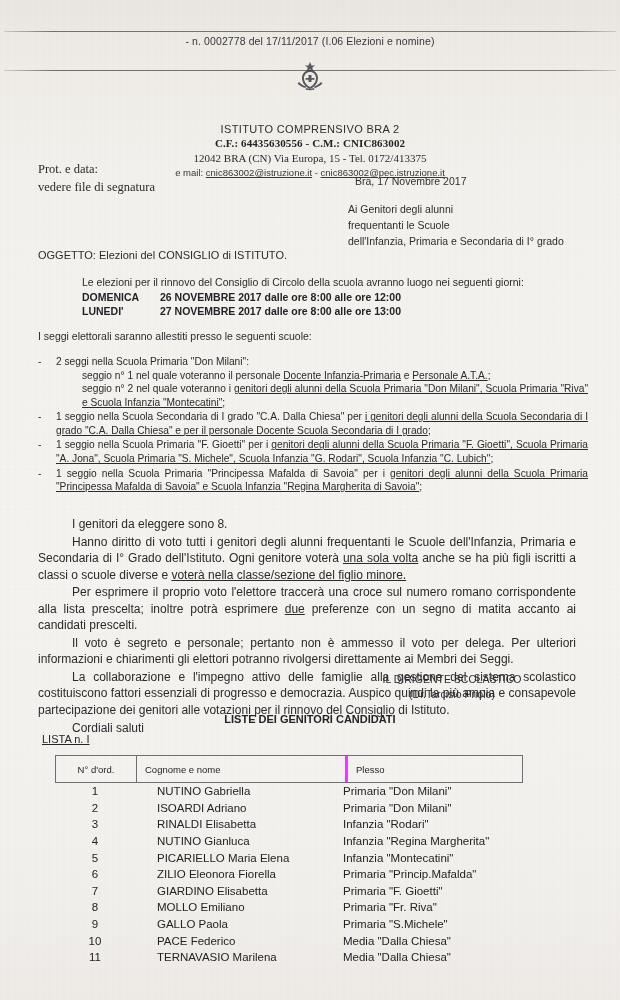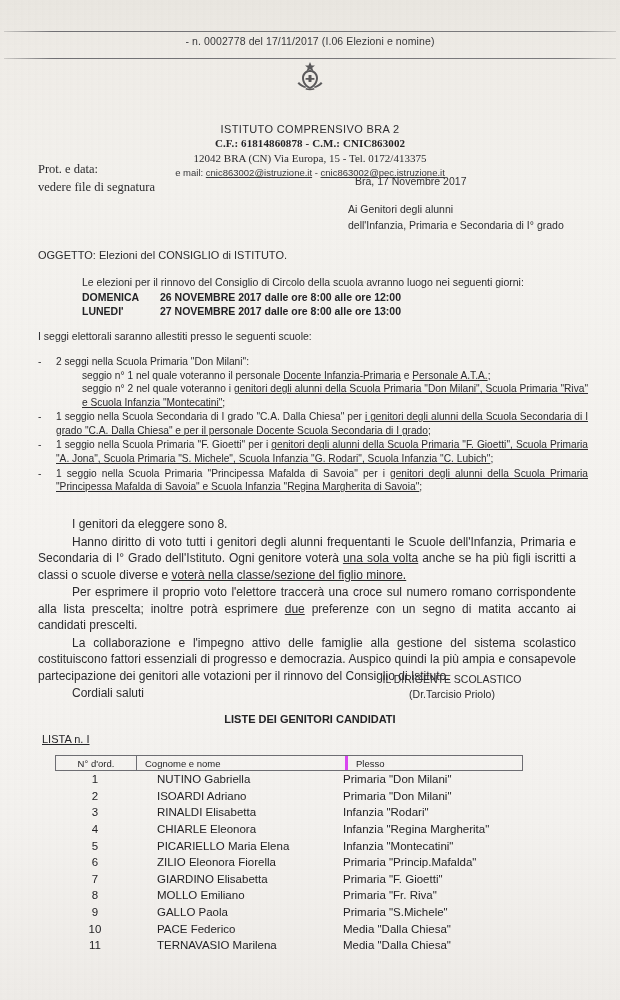--- a/index.html
+++ b/index.html
@@ -40,21 +40,21 @@
     inset: 0;
     padding: 0 30px;
     box-sizing: border-box;
   }
 
   
   .stamp-band {
     position: absolute;
     left: 0; right: 0;
     top: 31px;
-    height: 28px;
+    height: 40px;
     border-radius: 10px;
   }
   .stamp-rule {
     position: absolute;
     left: 4px; right: 4px;
     height: 1px;
     background: linear-gradient(90deg, rgba(110,110,110,.25), rgba(90,90,95,.85) 8%, rgba(95,95,100,.8) 92%, rgba(110,110,110,.25));
   }
   .stamp-rule.top { top: 0; }
   .stamp-rule.bot { bottom: 0; }
@@ -252,21 +252,21 @@
     left: 55px;
     top: 755px;
     width: 468px;
     font-size: 11.5px;
     color: #232326;
   }
   .thead {
     display: flex;
     border: 1px solid #6d6d72;
     box-sizing: border-box;
-    height: 16px;
+    height: 28px;
     align-items: center;
     background: rgba(255,255,255,0.10);
   }
   .thead .c-num {
     width: 80px;
     flex: 0 0 80px;
     text-align: center;
     font-size: 9.5px;
     border-right: 1px solid #6d6d72;
     align-self: stretch;
@@ -335,34 +335,35 @@
         <path d="M30 20 c-9 0-16 7-16 16 0 10 7 18 16 22 9-4 16-12 16-22 0-9-7-16-16-16 z
                  M30 24 c6.6 0 12 5.4 12 12 0 8-5.4 14.6-12 18.2 C23.4 50.6 18 44 18 36 c0-6.6 5.4-12 12-12 z"></path>
         <path d="M8 44 c5 5 10 8 14 9 l-1 3 c-5-1-11-4-16-9 z"></path>
         <path d="M52 44 c-5 5-10 8-14 9 l1 3 c5-1 11-4 16-9 z"></path>
         <path d="M22 56 c5 2 11 2 16 0 l1 3 c-6 2-12 2-18 0 z"></path>
         <rect x="27" y="30" width="6" height="14" rx="1"></rect>
         <rect x="21" y="36" width="18" height="3.4" rx="1"></rect>
       </g>
     </svg>
     <div class="lh-name">ISTITUTO COMPRENSIVO BRA 2</div>
-    <div class="lh-cf">C.F.: 61814860878  -  C.M.: CNIC863002</div>
+    <div class="lh-cf">C.F.: 64435630556  -  C.M.: CNIC863002</div>
     <div class="lh-addr">12042   BRA (CN)  Via Europa, 15  -  Tel. 0172/413375</div>
     <div class="lh-mail"><span>e mail: </span><a class="u" style="color:#37373a;text-decoration:underline" href="#">cnic863002@istruzione.it</a><span> - </span><a class="u" style="color:#37373a;text-decoration:underline" href="#">cnic863002@pec.istruzione.it</a></div>
   </div>
 
   <div class="prot">
     <div>Prot. e data:</div>
     <div>vedere file di segnatura</div>
   </div>
 
   <div class="place-date">Bra, 17 Novembre 2017</div>
 
   <div class="addressee">
     <div>Ai Genitori degli alunni</div>
+    <div>frequentanti le Scuole</div>
     <div>dell'Infanzia, Primaria e Secondaria di I° grado</div>
   </div>
 
   <div class="subject">OGGETTO: Elezioni del CONSIGLIO di ISTITUTO.</div>
 
   <div class="intro">Le elezioni per il rinnovo del Consiglio di Circolo della scuola avranno luogo nei seguenti giorni:</div>
   <div class="daterow d1"><span class="dname">DOMENICA</span><b>26 NOVEMBRE 2017 dalle ore 8:00 alle ore 12:00</b></div>
   <div class="daterow d2"><span class="dname">LUNEDI'</span><b>27 NOVEMBRE 2017 dalle ore 8:00 alle ore 13:00</b></div>
 
   <div class="seggi-lead">I seggi elettorali saranno allestiti presso le seguenti scuole:</div>
@@ -392,20 +393,21 @@
       <div class="dash">-</div>
       <div class="seggio-body just"><span>1 seggio nella Scuola Primaria "Principessa Mafalda di Savoia" per i </span><span class="u">genitori degli alunni della Scuola Primaria "Principessa Mafalda di Savoia" e Scuola Infanzia "Regina Margherita di Savoia"</span><span>;</span></div>
     </div>
 
   </div>
 
   <div class="paras">
     <p>I genitori da eleggere sono 8.</p>
     <p><span>Hanno diritto di voto tutti i genitori degli alunni frequentanti le Scuole dell'Infanzia, Primaria e Secondaria di I° Grado dell'Istituto. Ogni genitore voterà </span><span class="u">una sola volta</span><span> anche se ha più figli iscritti a classi o scuole diverse e </span><span class="u">voterà nella classe/sezione del figlio minore.</span></p>
     <p><span>Per esprimere il proprio voto l'elettore traccerà una croce sul numero romano corrispondente alla lista prescelta; inoltre potrà esprimere </span><span class="u">due</span><span> preferenze con un segno di matita accanto ai candidati prescelti.</span></p>
+    <p>Il voto è segreto e personale; pertanto non è ammesso il voto per delega. Per ulteriori informazioni e chiarimenti gli elettori potranno rivolgersi direttamente ai Membri dei Seggi.</p>
     <p>La collaborazione e l'impegno attivo delle famiglie alla gestione del sistema scolastico costituiscono fattori essenziali di progresso e democrazia. Auspico quindi la più ampia e consapevole partecipazione dei genitori alle votazioni per il rinnovo del Consiglio di Istituto.</p>
     <p>Cordiali saluti</p>
   </div>
 
   <div class="sign">
     <div>IL DIRIGENTE SCOLASTICO</div>
     <div>(Dr.Tarcisio Priolo)</div>
   </div>
 
   <div class="lists-title"><span>LISTE DEI GENITORI CANDIDATI</span></div>
@@ -428,21 +430,21 @@
           <div class="c-name">ISOARDI Adriano</div>
           <div class="c-plesso">Primaria "Don Milani"</div>
         </div>
         <div class="trow">
           <div class="c-num">3</div>
           <div class="c-name">RINALDI Elisabetta</div>
           <div class="c-plesso">Infanzia "Rodari"</div>
         </div>
         <div class="trow">
           <div class="c-num">4</div>
-          <div class="c-name">CHIARLE Eleonora</div>
+          <div class="c-name">NUTINO Gianluca</div>
           <div class="c-plesso">Infanzia "Regina Margherita"</div>
         </div>
         <div class="trow">
           <div class="c-num">5</div>
           <div class="c-name">PICARIELLO Maria Elena</div>
           <div class="c-plesso">Infanzia "Montecatini"</div>
         </div>
         <div class="trow">
           <div class="c-num">6</div>
           <div class="c-name">ZILIO Eleonora Fiorella</div>

